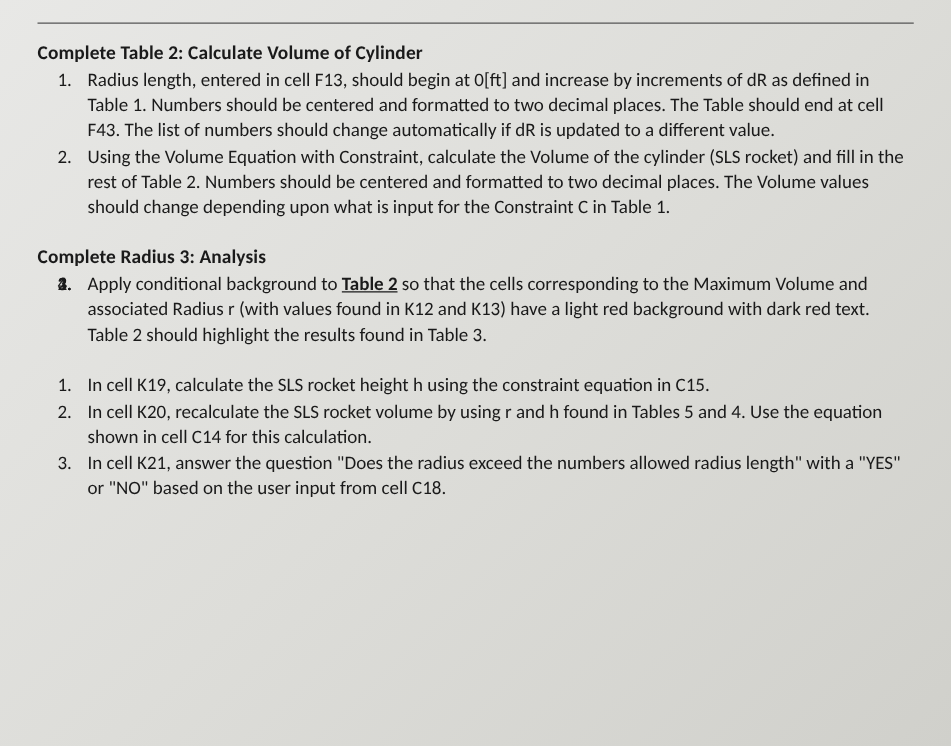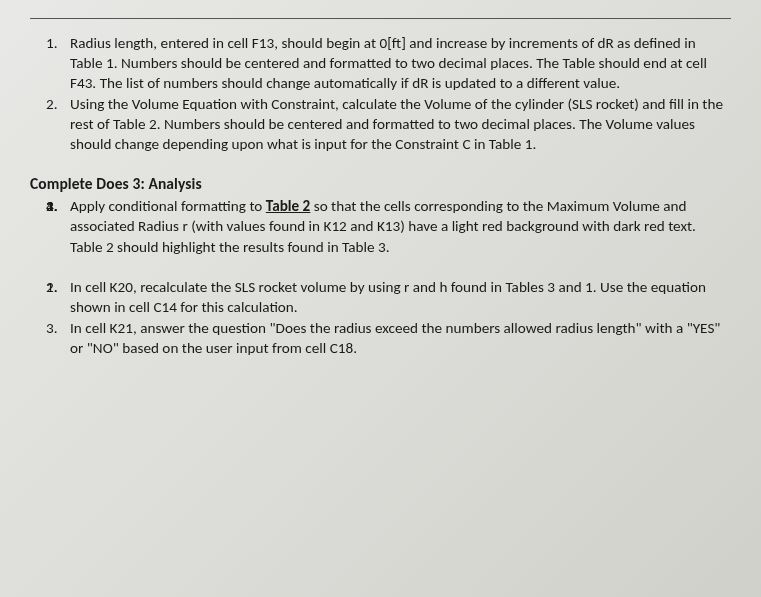--- a/index.html
+++ b/index.html
@@ -52,58 +52,60 @@
       font-weight: 700;
       text-decoration: underline;
     }
   </style>
 </head>
 <body>
 
 <hr class="top-rule">
 
 <div class="section">
+  <div class="section-heading">Complete Table 2: Calculate Volume of Cylinder</div>
   <ol>
     <li>
       <span class="num">1.</span>
       <span>Radius length, entered in cell F13, should begin at 0[ft] and increase by increments of dR as defined in Table 1.  Numbers should be centered and formatted to two decimal places.  The Table should end at cell F43.  The list of numbers should change automatically if dR is updated to a different value.</span>
     </li>
     <li>
       <span class="num">2.</span>
       <span>Using the Volume Equation with Constraint, calculate the Volume of the cylinder (SLS rocket) and fill in the rest of Table 2.  Numbers should be centered and formatted to two decimal places.  The Volume values should change depending upon what is input for the Constraint C in Table 1.</span>
     </li>
   </ol>
 </div>
 
 <div class="section">
-  <div class="section-heading">Complete Does 3: Analysis</div>
+  <div class="section-heading">Complete Radius 3: Analysis</div>
   <ol>
     <li>
       <span class="num">1.</span>
     </li>
     <li>
       <span class="num">2.</span>
     </li>
     <li>
       <span class="num">3.</span>
     </li>
     <li>
       <span class="num">4.</span>
-      <span><span>Apply conditional formatting to </span><span class="bold-inline">Table 2</span><span> so that the cells corresponding to the Maximum Volume and associated Radius r (with values found in K12 and K13) have a light red background with dark red text.  Table 2 should highlight the results found in Table 3.</span></span>
+      <span><span>Apply conditional background to </span><span class="bold-inline">Table 2</span><span> so that the cells corresponding to the Maximum Volume and associated Radius r (with values found in K12 and K13) have a light red background with dark red text.  Table 2 should highlight the results found in Table 3.</span></span>
     </li>
   </ol>
 </div>
 
 <div class="section">
   <ol>
     <li>
       <span class="num">1.</span>
+      <span>In cell K19, calculate the SLS rocket height h using the constraint equation in C15.</span>
     </li>
     <li>
       <span class="num">2.</span>
-      <span>In cell K20, recalculate the SLS rocket volume by using r and h found in Tables 3 and 1. Use the equation shown in cell C14 for this calculation.</span>
+      <span>In cell K20, recalculate the SLS rocket volume by using r and h found in Tables 5 and 4. Use the equation shown in cell C14 for this calculation.</span>
     </li>
     <li>
       <span class="num">3.</span>
       <span>In cell K21, answer the question "Does the radius exceed the numbers allowed radius length" with a "YES" or "NO" based on the user input from cell C18.</span>
     </li>
   </ol>
 </div>
 
 </body></html>

